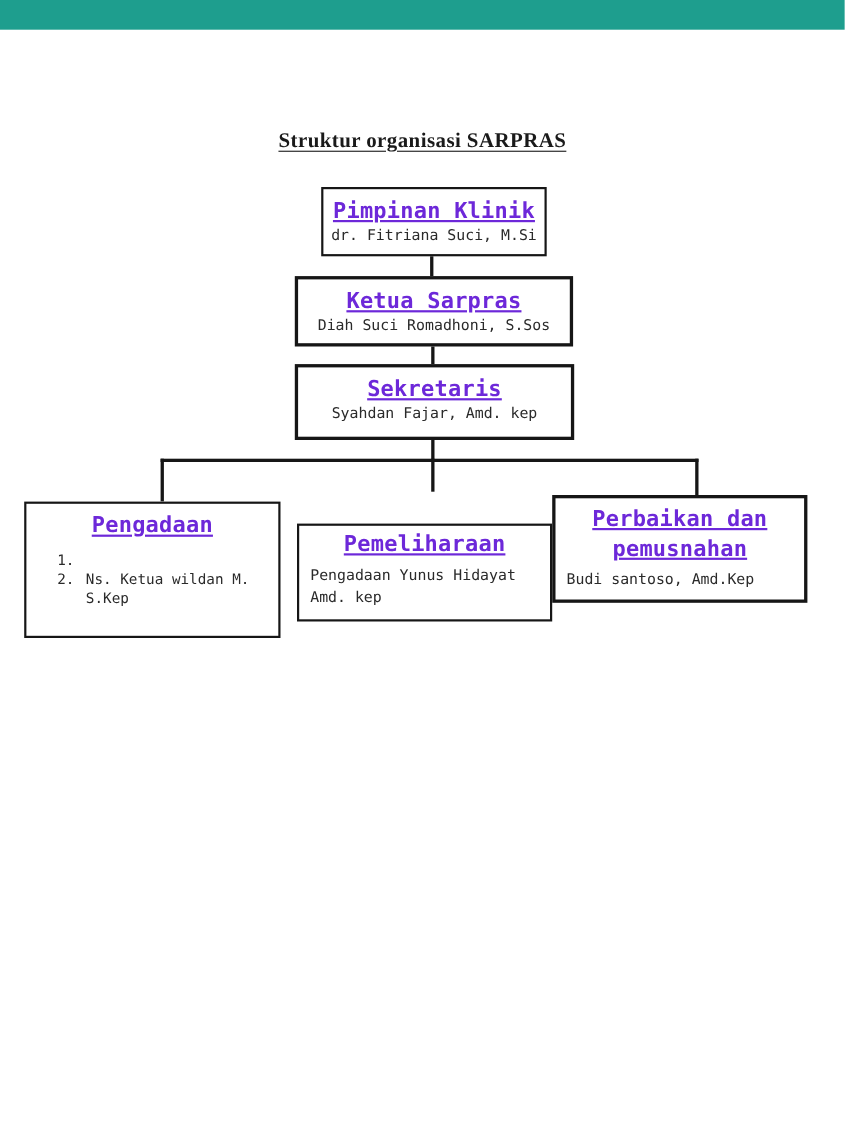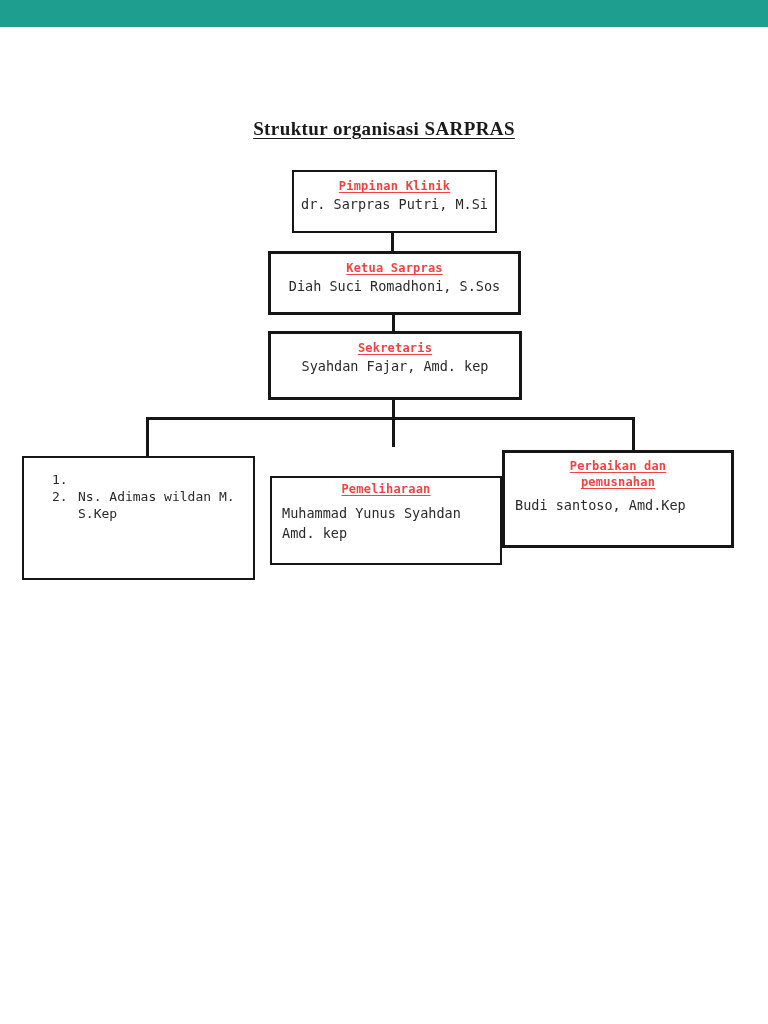--- a/index.html
+++ b/index.html
@@ -38,23 +38,23 @@
     border: 2px solid #161616;
     box-sizing: border-box;
     color: #242424;
   }
   .node.thick { border-width: 3px; }
 
   .node-heading {
     display: block;
     text-align: center;
     font-weight: 700;
-    font-size: 12px;
+    font-size: 20px;
     letter-spacing: 0.2px;
-    color: #ef4444;
+    color: #6d28d9;
     text-decoration: underline;
     text-underline-offset: 2px;
     margin-top: 7px;
   }
   .node-member {
     display: block;
     text-align: center;
     font-size: 13.5px;
     line-height: 1.45;
     margin-top: 2px;
@@ -113,48 +113,49 @@
   <div id="conn-pimpinan-ketua" class="connector"></div>
   <div id="conn-ketua-sekretaris" class="connector"></div>
   <div id="conn-sekretaris-stem" class="connector"></div>
   <div id="conn-horizontal" class="connector"></div>
   <div id="conn-drop-pengadaan" class="connector"></div>
   <div id="conn-drop-pemeliharaan" class="connector"></div>
   <div id="conn-drop-perbaikan" class="connector"></div>
 
   <div id="node-pimpinan" class="node">
     <span class="node-heading">Pimpinan Klinik</span>
-    <span class="node-member">dr. Sarpras Putri, M.Si</span>
+    <span class="node-member">dr. Fitriana Suci, M.Si</span>
   </div>
 
   <div id="node-ketua" class="node thick">
     <span class="node-heading">Ketua Sarpras</span>
     <span class="node-member">Diah Suci Romadhoni, S.Sos</span>
   </div>
 
   <div id="node-sekretaris" class="node thick">
     <span class="node-heading">Sekretaris</span>
     <span class="node-member">Syahdan Fajar, Amd. kep</span>
   </div>
 
   <div id="node-pengadaan" class="node">
+    <span class="node-heading">Pengadaan</span>
     <div class="member-list">
       <div class="member-row">
         <span class="member-num">1.</span>
       </div>
       <div class="member-row">
         <span class="member-num">2.</span>
-        <span class="member-text">Ns. Adimas wildan M. S.Kep</span>
+        <span class="member-text">Ns. Ketua wildan M. S.Kep</span>
       </div>
     </div>
   </div>
 
   <div id="node-pemeliharaan" class="node">
     <span class="node-heading">Pemeliharaan</span>
-    <span class="node-member">Muhammad Yunus Syahdan Amd. kep</span>
+    <span class="node-member">Pengadaan Yunus Hidayat Amd. kep</span>
   </div>
 
   <div id="node-perbaikan" class="node thick">
     <span class="node-heading">Perbaikan dan pemusnahan</span>
     <span class="node-member">Budi santoso, Amd.Kep</span>
   </div>
 
 </div>
 
 </body></html>

